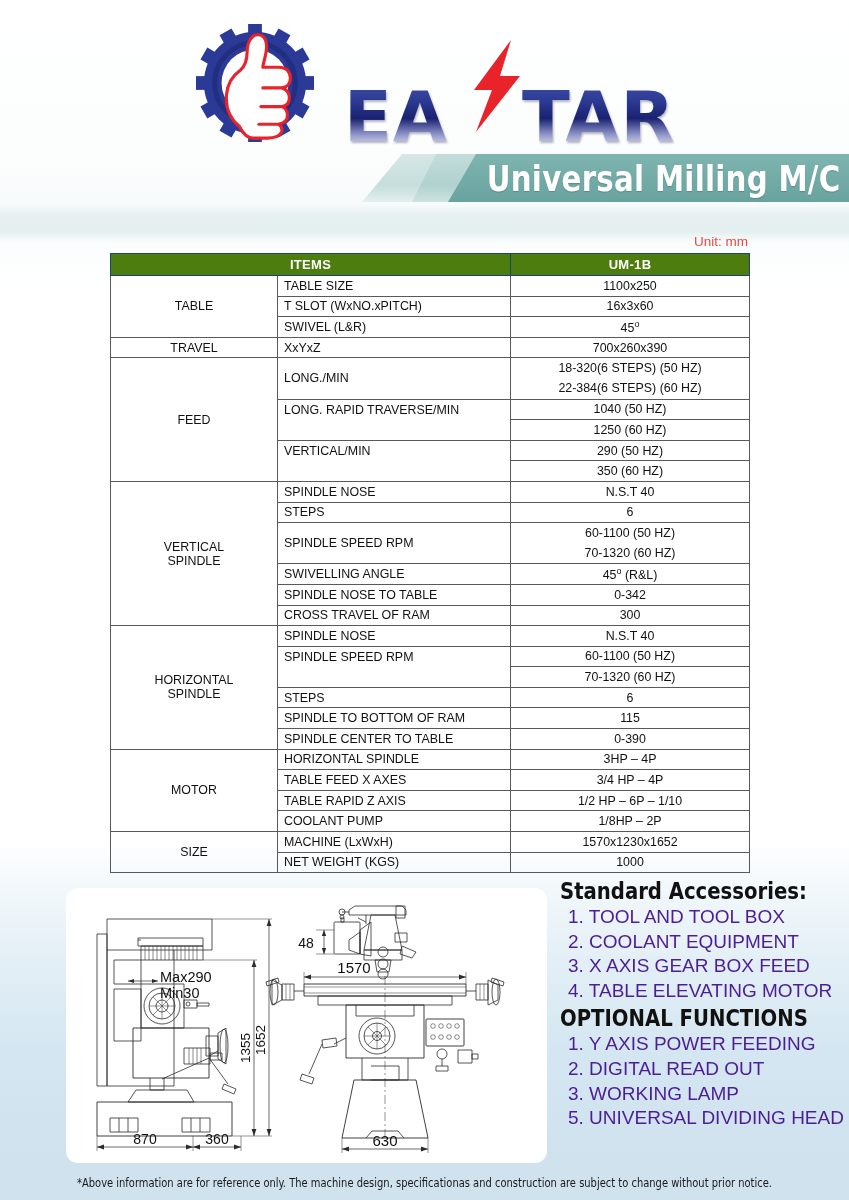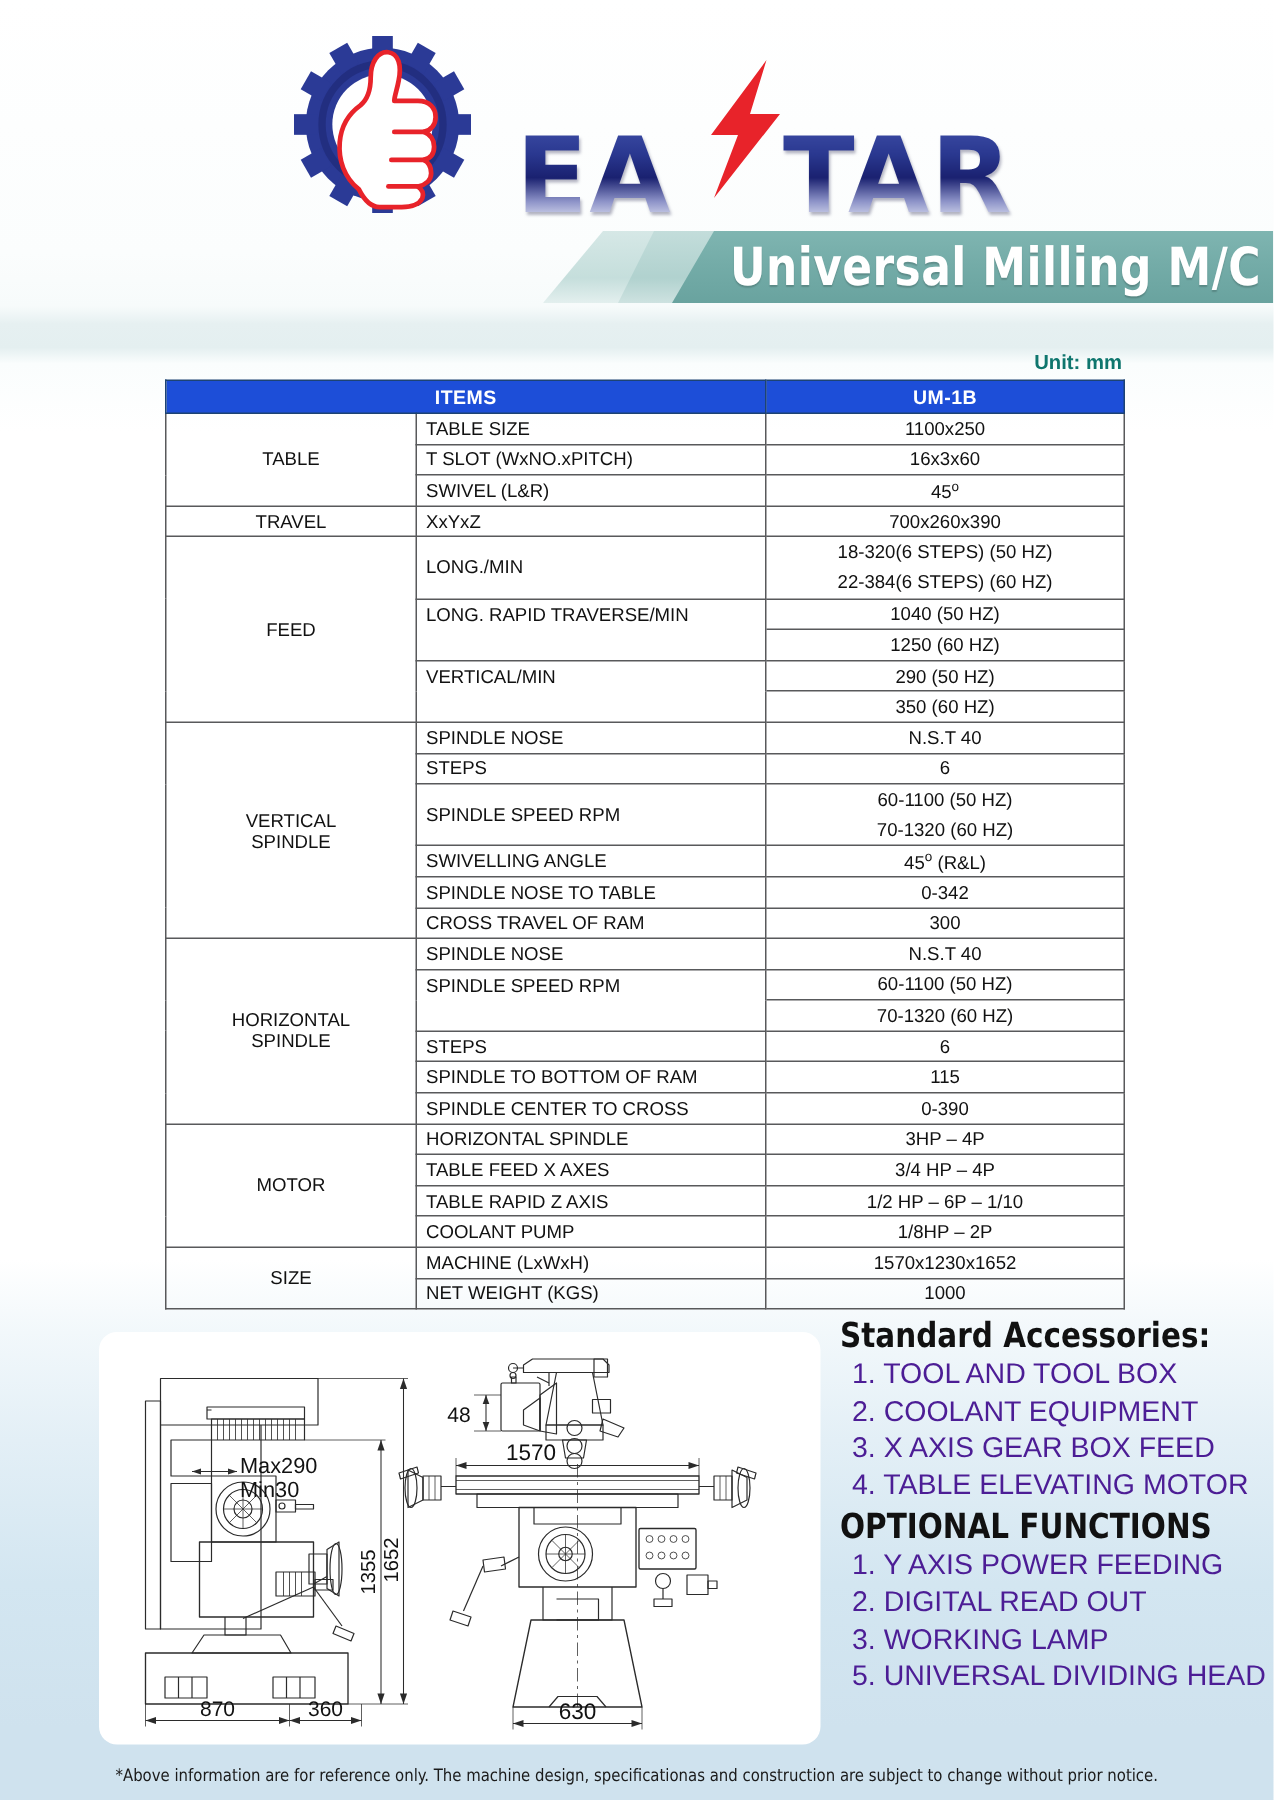--- a/index.html
+++ b/index.html
@@ -61,40 +61,40 @@
     font-size:35px; font-weight:bold; color:#ffffff;
     letter-spacing:.3px;
     transform:scaleX(.93); transform-origin:right center;
     text-shadow:0 1px 1px rgba(0,0,0,.18);
     white-space:nowrap;
   }
 
   
   #unit-label {
     position:absolute; right:101px; top:234px;
-    font-size:13.5px; color:#0f766e; font-weight:bold;
+    font-size:13.5px; color:#ef4444; font-weight:normal;
   }
 
   
   #spec-table {
     position:absolute; left:110px; top:253px;
     width:639px;
     border-collapse:collapse;
     table-layout:fixed;
   }
   #spec-table td, #spec-table th {
     border:1px solid #58595b;
     font-size:12.4px;
     color:#111;
     padding:0 6px;
     height:20.6px;
     font-weight:normal;
   }
   #spec-table thead th {
-    background:#1d4ed8;
+    background:#4d7c0f;
     color:#ffffff;
     font-weight:bold;
     text-align:center;
     height:22px;
     font-size:13px;
     border:1px solid #1d4373;
     letter-spacing:.3px;
   }
   td.grp { text-align:center; font-size:12.6px; }
   td.item { text-align:left; }
@@ -310,21 +310,21 @@
     </tr>
     <tr>
       <td class="item">STEPS</td>
       <td class="val">6</td>
     </tr>
     <tr>
       <td class="item">SPINDLE TO BOTTOM OF RAM</td>
       <td class="val">115</td>
     </tr>
     <tr>
-      <td class="item">SPINDLE CENTER TO CROSS</td>
+      <td class="item">SPINDLE CENTER TO TABLE</td>
       <td class="val">0-390</td>
     </tr>
 
     <tr>
       <td class="grp" rowspan="4">MOTOR</td>
       <td class="item">HORIZONTAL SPINDLE</td>
       <td class="val">3HP – 4P</td>
     </tr>
     <tr>
       <td class="item">TABLE FEED X AXES</td>

